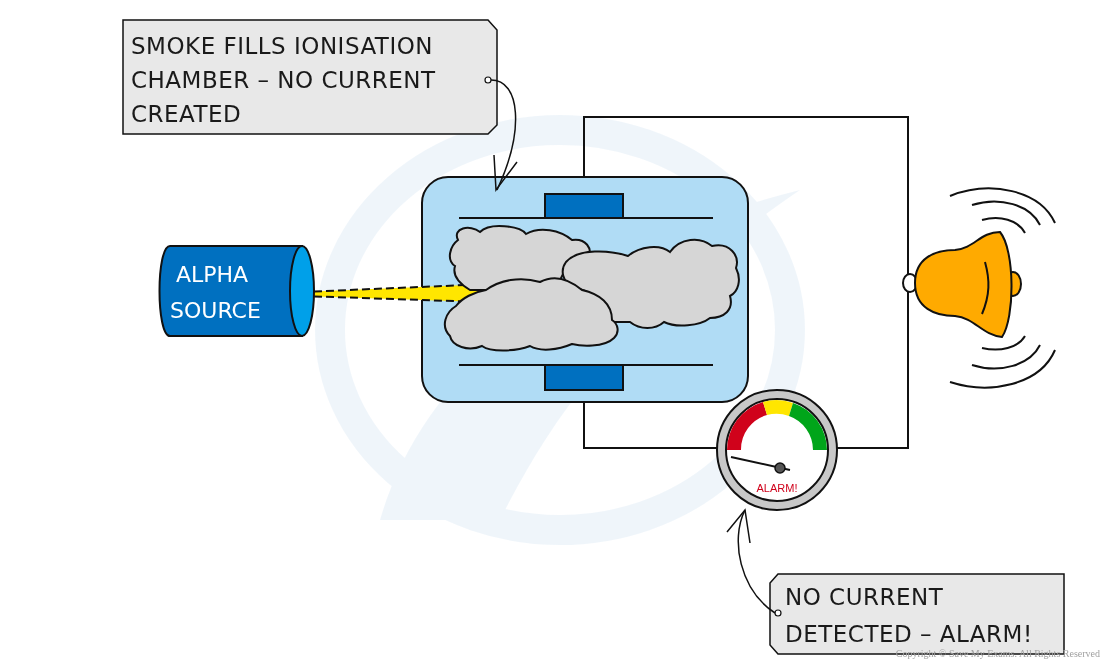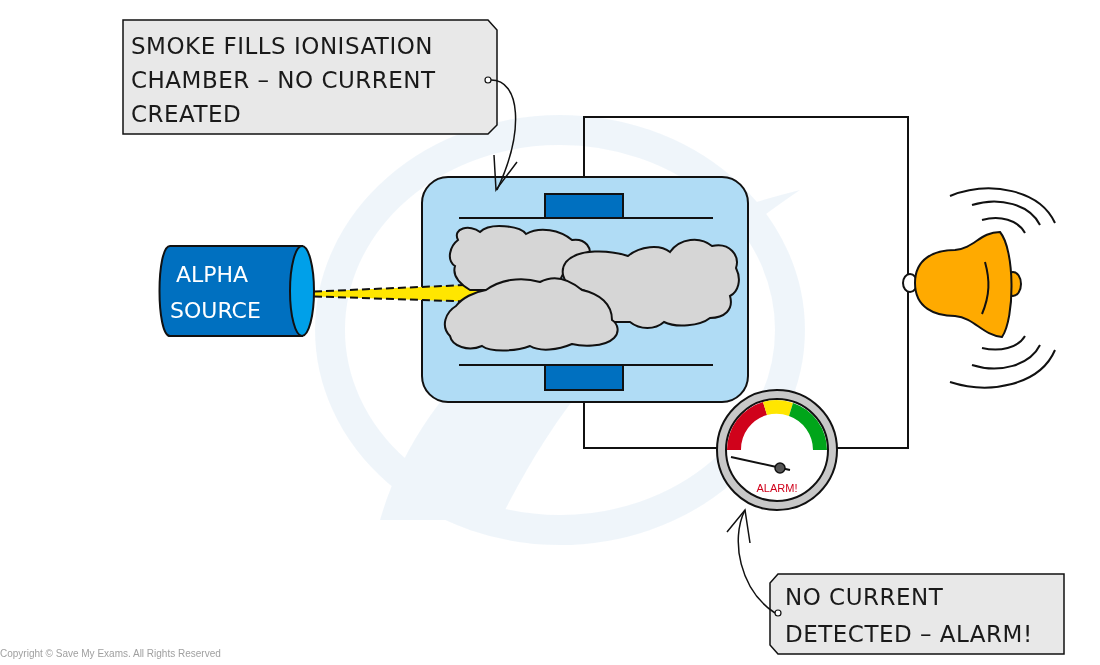--- a/index.html
+++ b/index.html
@@ -1,21 +1,21 @@
 <!DOCTYPE html>
 <html><head>
 <meta charset="utf-8">
 <style>
   html, body { margin: 0; padding: 0; background: #ffffff; }
   body { width: 1100px; height: 665px; position: relative; overflow: hidden; font-family: "DejaVu Sans", sans-serif; }
   #stage { position: absolute; left: 0; top: 0; }
   .lbl-text { font-family: "DejaVu Sans", sans-serif; font-size: 23px; fill: #1a1a1a; letter-spacing: 0.5px; }
   .src-text { font-family: "DejaVu Sans", sans-serif; font-size: 22px; fill: #ffffff; }
   .alarm-text { font-family: "Liberation Sans", sans-serif; font-size: 11px; fill: #d0021b; }
-  .copy { position: absolute; left: 0; width: 1100px; top: 648px; text-align: left; font-family: Liberation Sans, sans-serif; font-size: 10px; color: #a0a0a0; }
+  .copy { position: absolute; left: 0; width: 1100px; top: 648px; text-align: right; font-family: Liberation Serif, serif; font-size: 10px; color: #a0a0a0; }
 </style>
 </head>
 <body>
 
 <svg id="stage" width="1100" height="665" viewBox="0 0 1100 665">
 
   <g opacity="0.06">
     <path d="M380 520 C 420 380, 560 250, 800 190 C 640 300, 560 400, 500 520 Z" fill="#0a6ab8"></path>
     <ellipse cx="560" cy="330" rx="230" ry="200" fill="none" stroke="#0a6ab8" stroke-width="30"></ellipse>
   </g>

